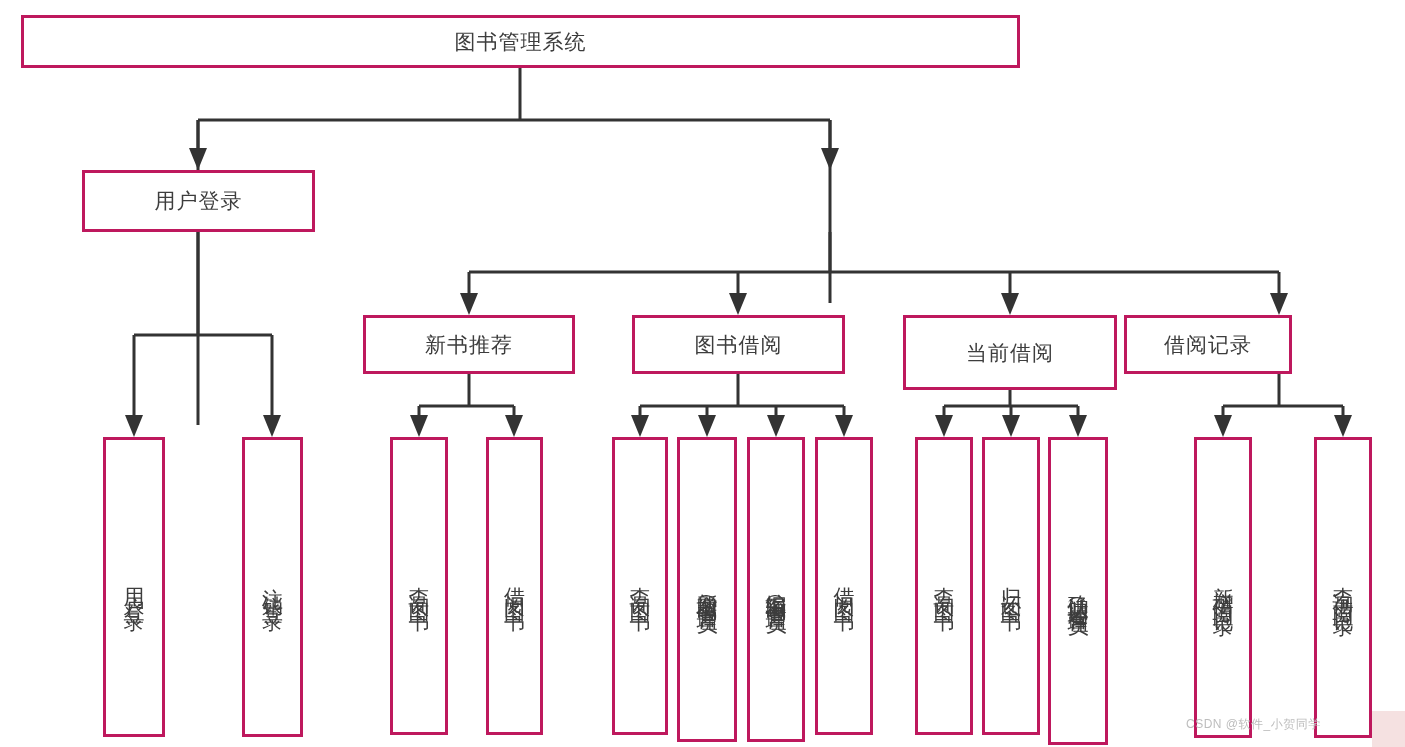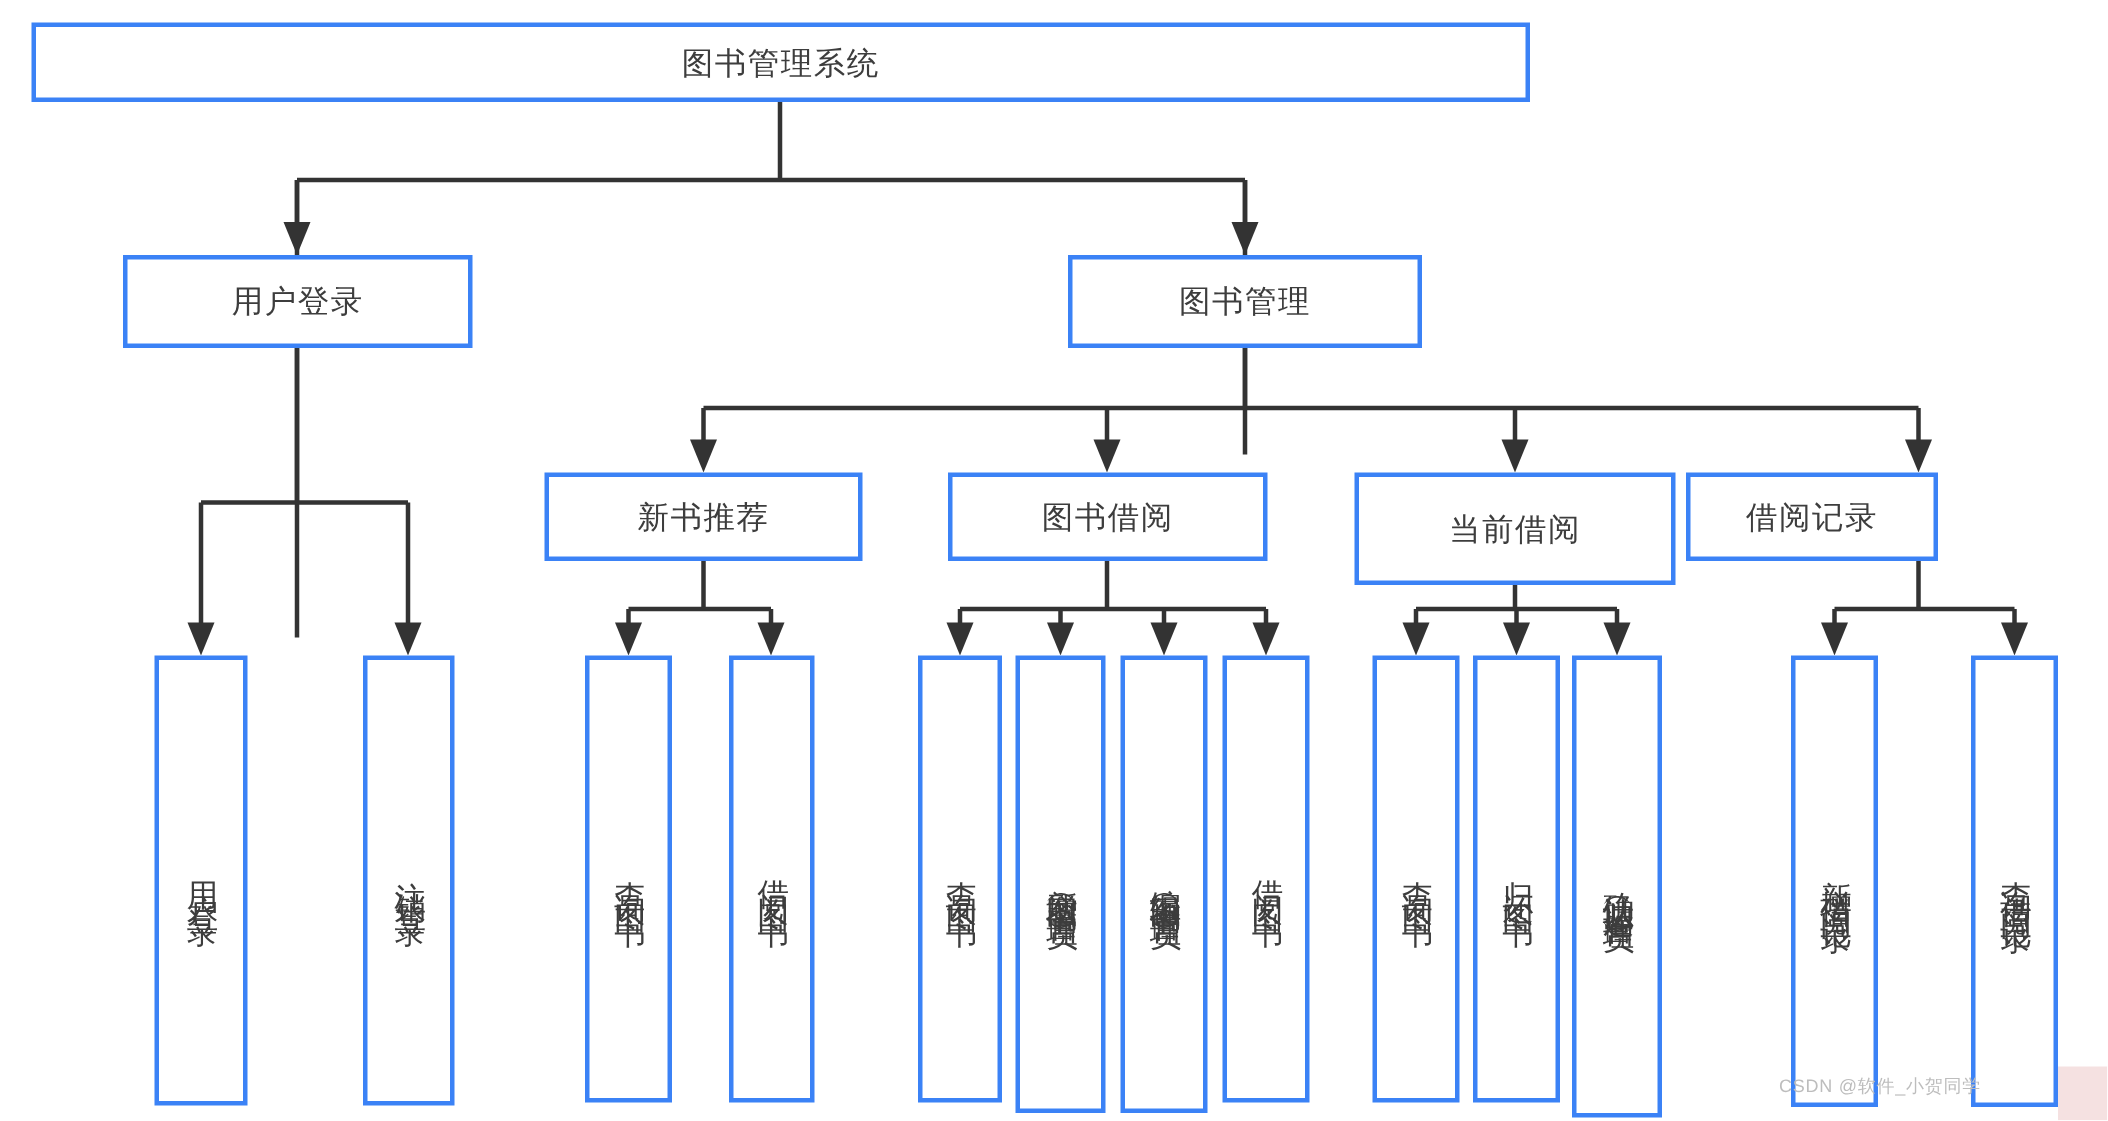--- a/index.html
+++ b/index.html
@@ -17,21 +17,21 @@
   }
   svg.wires {
     position: absolute;
     left: 0; top: 0;
     width: 1405px; height: 747px;
     z-index: 1;
   }
   .node {
     position: absolute;
     box-sizing: border-box;
-    border: 3px solid #3b82f6;
+    border: 3px solid #be185d;
     background: #ffffff;
     color: #3d3d3d;
     display: flex;
     align-items: center;
     justify-content: center;
     z-index: 2;
   }
   .hbox {
     font-size: 21px;
     letter-spacing: 1px;
@@ -113,21 +113,20 @@
       <path d="M1002 415 L1020 415 L1011 437 Z"></path>
       <path d="M1069 415 L1087 415 L1078 437 Z"></path>
       <path d="M1214 415 L1232 415 L1223 437 Z"></path>
       <path d="M1334 415 L1352 415 L1343 437 Z"></path>
     </g>
   </svg>
 
   <div class="node hbox" style="left:21px; top:15px; width:999px; height:53px;">图书管理系统</div>
 
   <div class="node hbox" style="left:82px; top:170px; width:233px; height:62px;">用户登录</div>
-  <div class="node hbox" style="left:712px; top:170px; width:236px; height:62px;">图书管理</div>
 
   <div class="node hbox" style="left:632px; top:315px; width:213px; height:59px;">图书借阅</div>
   <div class="node hbox" style="left:363px; top:315px; width:212px; height:59px;">新书推荐</div>
   <div class="node hbox" style="left:903px; top:315px; width:214px; height:75px;">当前借阅</div>
   <div class="node hbox" style="left:1124px; top:315px; width:168px; height:59px;">借阅记录</div>
 
   <div class="node vbox" style="left:103px; top:437px; width:62px; height:300px;">
     <span>用户登录</span>
   </div>
   <div class="node vbox" style="left:242px; top:437px; width:61px; height:300px;">

